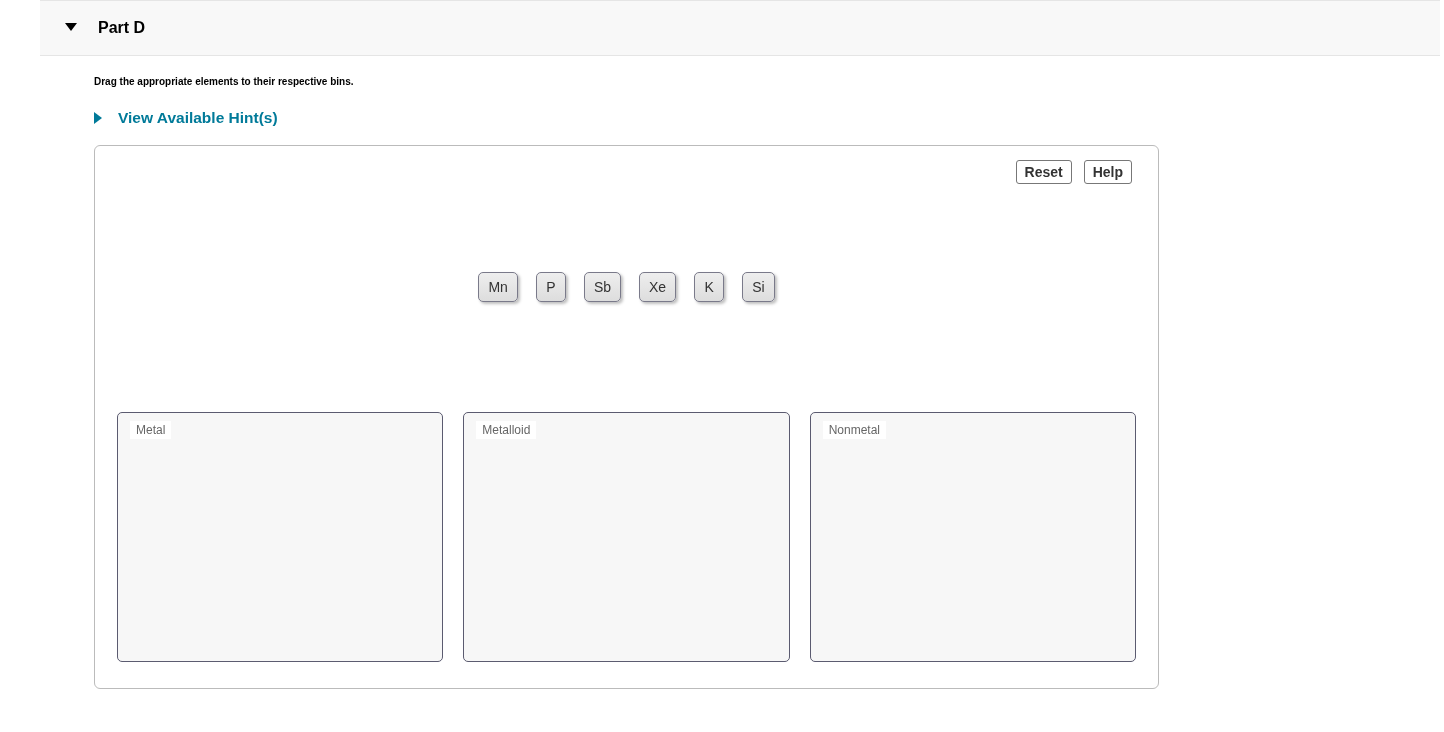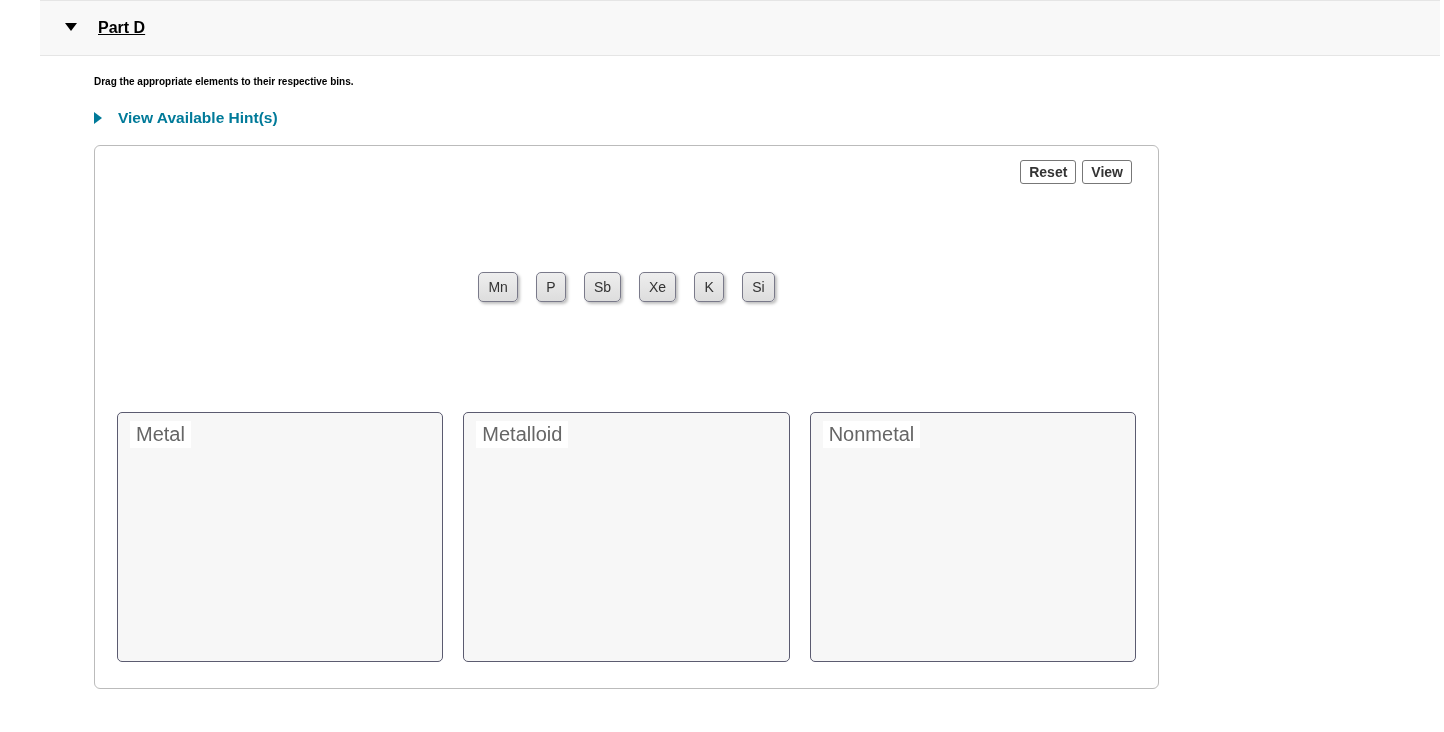--- a/index.html
+++ b/index.html
@@ -29,21 +29,20 @@
     top: 22px;
     width: 0; height: 0;
     border-left: 6px solid transparent;
     border-right: 6px solid transparent;
     border-top: 8px solid #000;
   }
   .part-title {
     font-weight: bold;
     font-size: 16px;
     color: #000;
-    text-decoration: underline;
   }
   .content {
     padding: 20px 0 0 94px;
     width: 1200px;
   }
   .question-text {
     color: #444;
     margin-bottom: 10px;
     font-size: 15.5px;
   }
@@ -74,21 +73,21 @@
     border-radius: 6px;
     width: 1065px;
     padding: 16px;
     position: relative;
   }
   .ws-top-buttons {
     position: absolute;
     top: 14px;
     right: 26px;
     display: flex;
-    gap: 6px;
+    gap: 12px;
     border-radius: 6px;
   }
   .ws-btn {
     border: 1px solid #777;
     border-radius: 3px;
     background: #fff;
     padding: 3px 8px;
     font-size: 14px;
     font-weight: bold;
     cursor: pointer;
@@ -127,21 +126,21 @@
     background: #f7f7f7;
     height: 250px;
     position: relative;
   }
   .bin-label {
     position: absolute;
     top: 8px;
     left: 12px;
     background: #fff;
     padding: 2px 6px;
-    font-size: 20px;
+    font-size: 12px;
     color: #666;
   }
 </style>
 </head>
 <body>
 
 <div class="page">
 
   <div class="part-header">
     <div class="triangle"></div>
@@ -154,21 +153,21 @@
 
     <div class="hints-toggle">
       <div class="tri"></div>
       <span>View Available Hint(s)</span>
     </div>
 
     <div class="workspace">
 
       <div class="ws-top-buttons">
         <button class="ws-btn">Reset</button>
-        <button class="ws-btn">View</button>
+        <button class="ws-btn">Help</button>
       </div>
 
       <div class="drag-area">
         <div class="chip">Mn</div>
         <div class="chip">P</div>
         <div class="chip">Sb</div>
         <div class="chip">Xe</div>
         <div class="chip">K</div>
         <div class="chip">Si</div>
       </div>

